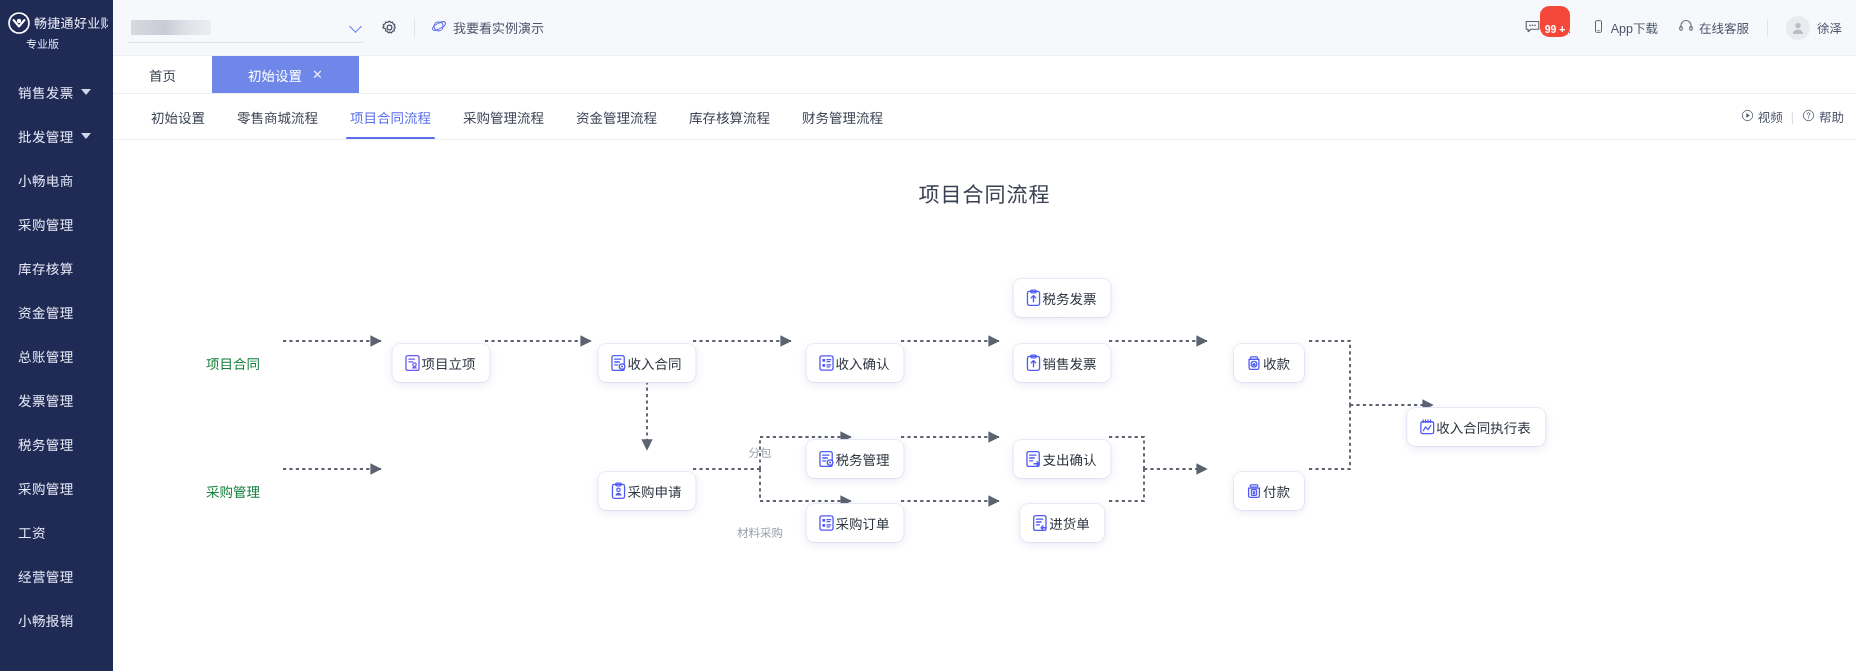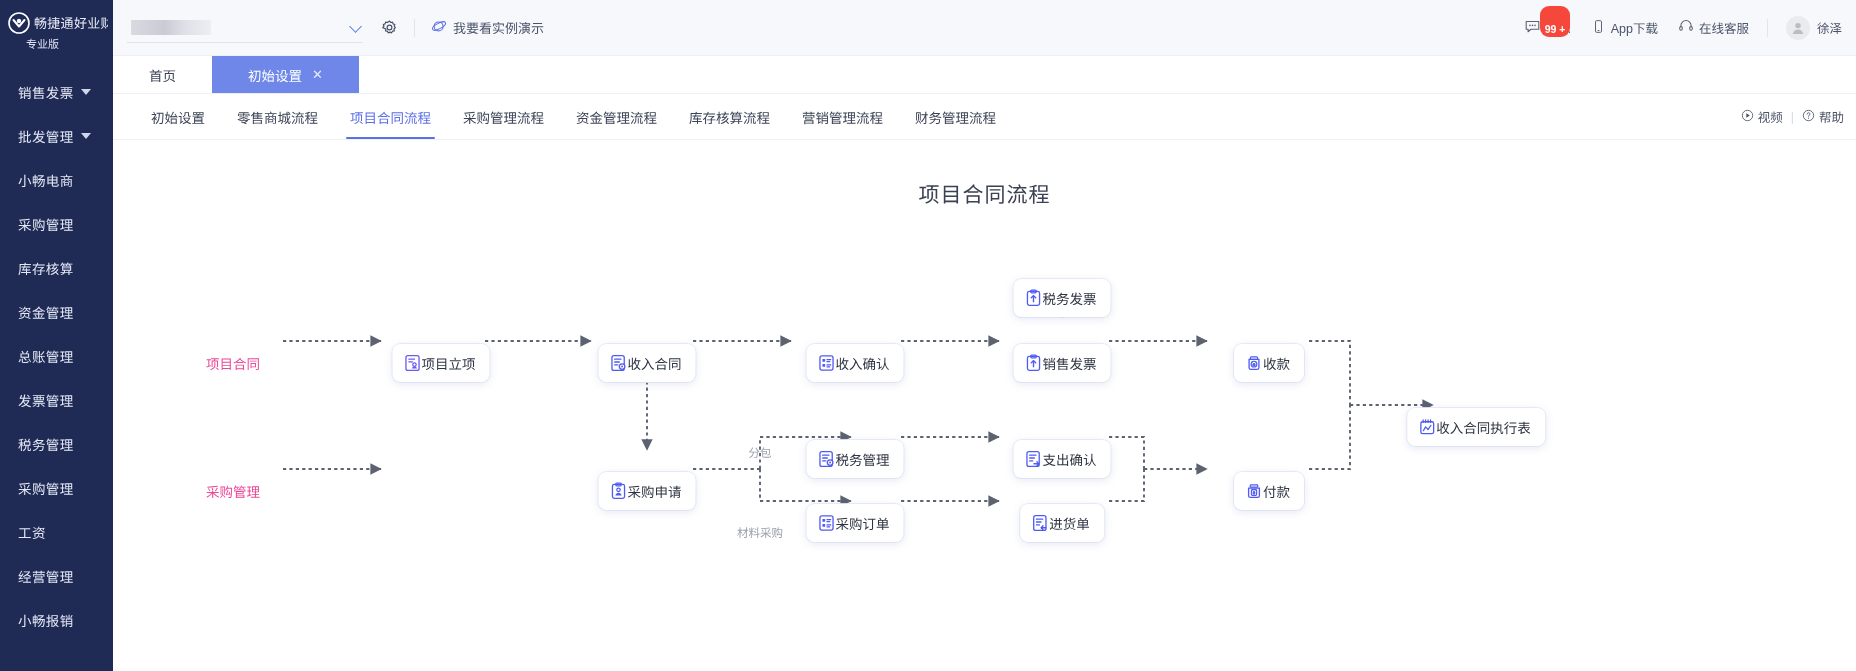--- a/index.html
+++ b/index.html
@@ -147,21 +147,21 @@
     display: flex; align-items: center; gap: 0;
     padding: 0 14px 0 11px;
     background: #ffffff; border-radius: 8px;
     box-shadow: 0 2px 9px rgba(98,112,190,0.17), 0 0 0 1px rgba(235,238,248,0.9);
     font-size: 13.5px; color: #2f3542; white-space: nowrap;
     cursor: pointer; transform: translate(-50%, -50%);
   }
   .node .nico { width: 18px; height: 18px; flex: 0 0 18px; display: block; }
 
   .rowlabel {
-    position: absolute; font-size: 13.5px; color: #ec4899;
+    position: absolute; font-size: 13.5px; color: #15803d;
     transform: translate(-50%, -50%); white-space: nowrap;
   }
   .edgelabel {
     position: absolute; font-size: 11.5px; color: #9aa0ad;
     transform: translate(-50%, -50%); white-space: nowrap;
   }
 </style>
 </head>
 <body>
 
@@ -323,23 +323,20 @@
           <span>项目合同流程</span>
           </div>
         <div class="subtab">
           <span>采购管理流程</span>
           </div>
         <div class="subtab">
           <span>资金管理流程</span>
           </div>
         <div class="subtab">
           <span>库存核算流程</span>
-          </div>
-        <div class="subtab">
-          <span>营销管理流程</span>
           </div>
         <div class="subtab">
           <span>财务管理流程</span>
           </div>
       </div>
 
       <div class="subnav-right">
         <span class="sr-item">
           <span>
             <svg width="13" height="13" viewBox="0 0 20 20" fill="none" stroke="#4b5468" stroke-width="1.3">

